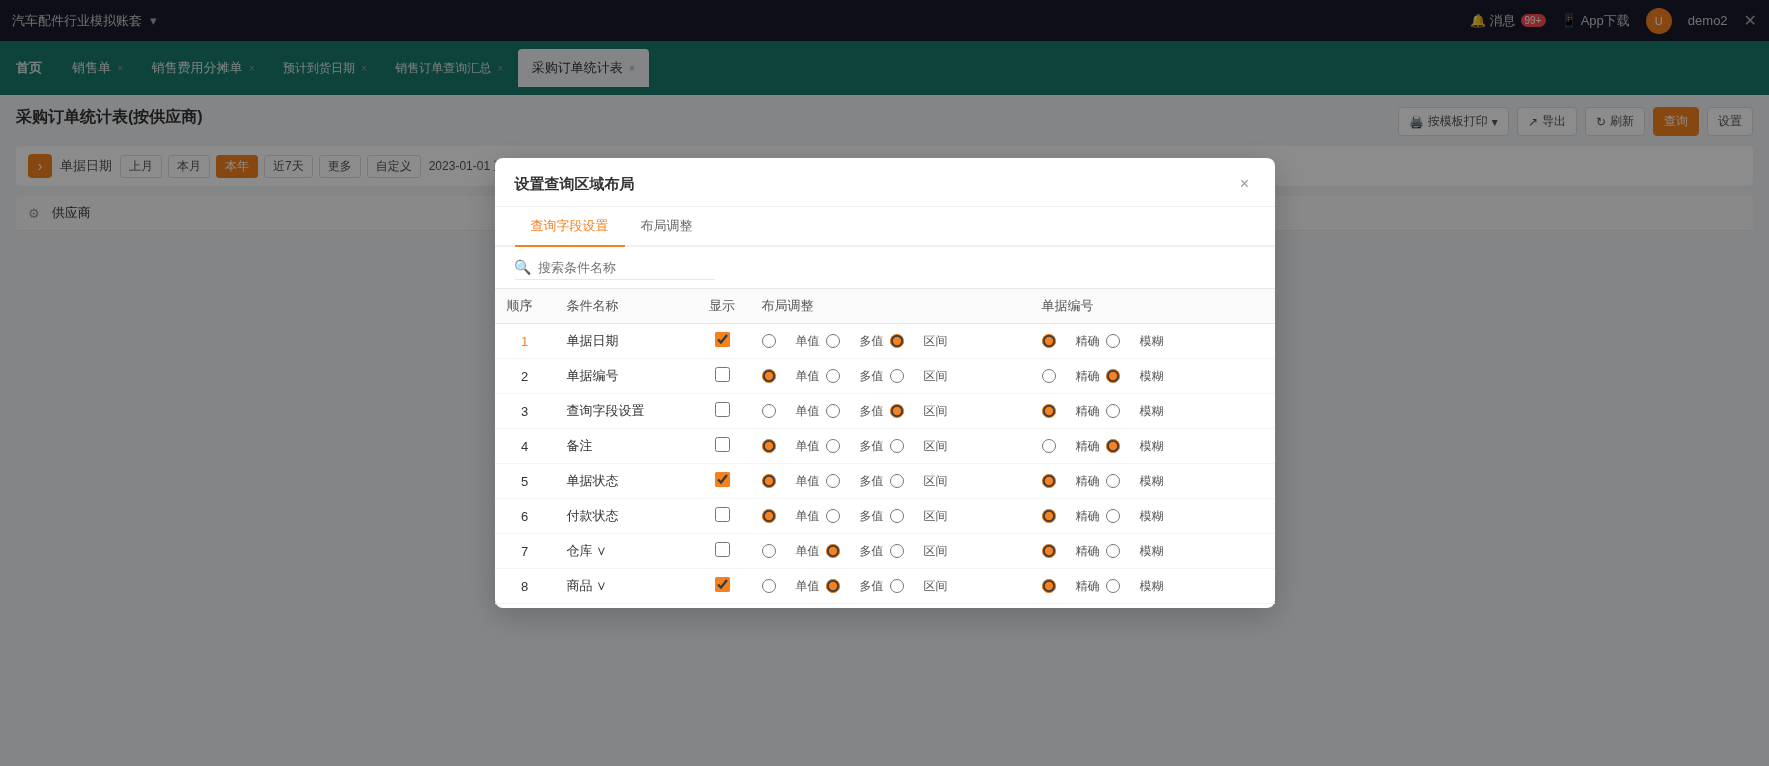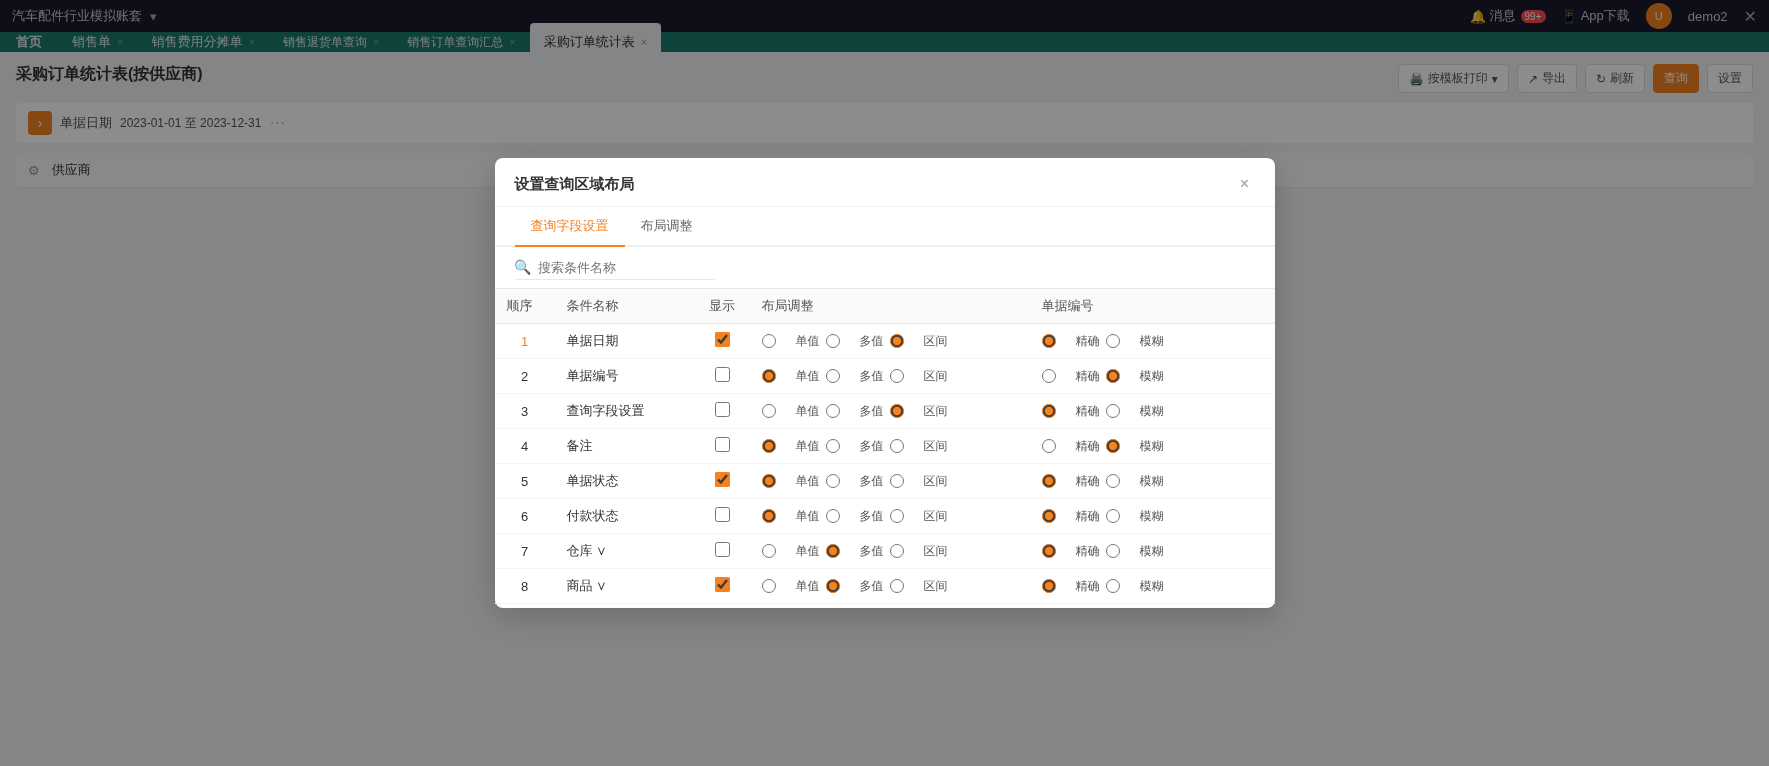--- a/index.html
+++ b/index.html
@@ -1,38 +1,38 @@
 <!DOCTYPE html>
 <html><head>
   <meta charset="utf-8">
   <style>
     * { box-sizing: border-box; margin: 0; padding: 0; }
     body { font-family: 'Microsoft YaHei', Arial, sans-serif; font-size: 13px; background: #f0f2f5; overflow: hidden; }
 
     
     .top-bar {
-      height: 32px;
+      height: 41px;
       background: #1a1a2e;
       display: flex;
       align-items: center;
       justify-content: space-between;
       padding: 0 12px;
       color: #ccc;
     }
     .top-bar-left { display: flex; align-items: center; gap: 8px; font-size: 13px; }
     .top-bar-right { display: flex; align-items: center; gap: 16px; font-size: 13px; }
     .top-bar-right .badge {
       background: #ff4d4f; color: white; border-radius: 8px;
       font-size: 10px; padding: 1px 4px; margin-left: 2px;
     }
     .close-btn-top { color: #aaa; cursor: pointer; font-size: 16px; }
 
     
     .tab-bar {
-      height: 20px;
+      height: 54px;
       background: #1a7a6e;
       display: flex;
       align-items: center;
       padding: 0 0 0 0;
       gap: 0;
     }
     .tab-item {
       height: 38px;
       display: flex;
       align-items: center;
@@ -315,21 +315,21 @@
   </div>
   <div class="tab-item">
     <span>销售单</span>
     <span class="tab-close">×</span>
   </div>
   <div class="tab-item">
     <span>销售费用分摊单</span>
     <span class="tab-close">×</span>
   </div>
   <div class="tab-item" style="font-size:12px;">
-    <span>销售退货单查询</span>
+    <span>预计到货日期</span>
     <span class="tab-close">×</span>
   </div>
   <div class="tab-item" style="font-size:12px;">
     <span>销售订单查询汇总</span>
     <span class="tab-close">×</span>
   </div>
   <div class="tab-item active">
     <span>采购订单统计表</span>
     <span class="tab-close">×</span>
   </div>
@@ -358,20 +358,28 @@
       </button>
       <button class="btn-action">
         <span>设置</span>
       </button>
     </div>
   </div>
 
   <div class="filter-bar">
     <div class="filter-toggle">›</div>
     <span class="filter-label">单据日期</span>
+    <div class="filter-dates">
+      <button class="date-btn">上月</button>
+      <button class="date-btn">本月</button>
+      <button class="date-btn active">本年</button>
+      <button class="date-btn">近7天</button>
+      <button class="date-btn">更多</button>
+      <button class="date-btn">自定义</button>
+    </div>
     <span class="date-range">2023-01-01 至 2023-12-31</span>
     <span class="more-dots">···</span>
   </div>
 
   <div class="table-area">
     <div class="table-header-row">
       <span class="col-settings">⚙</span>
       <span class="col-header" style="flex:1;">供应商</span>
       <span class="col-header" style="flex:2;">供应商</span>
     </div>

